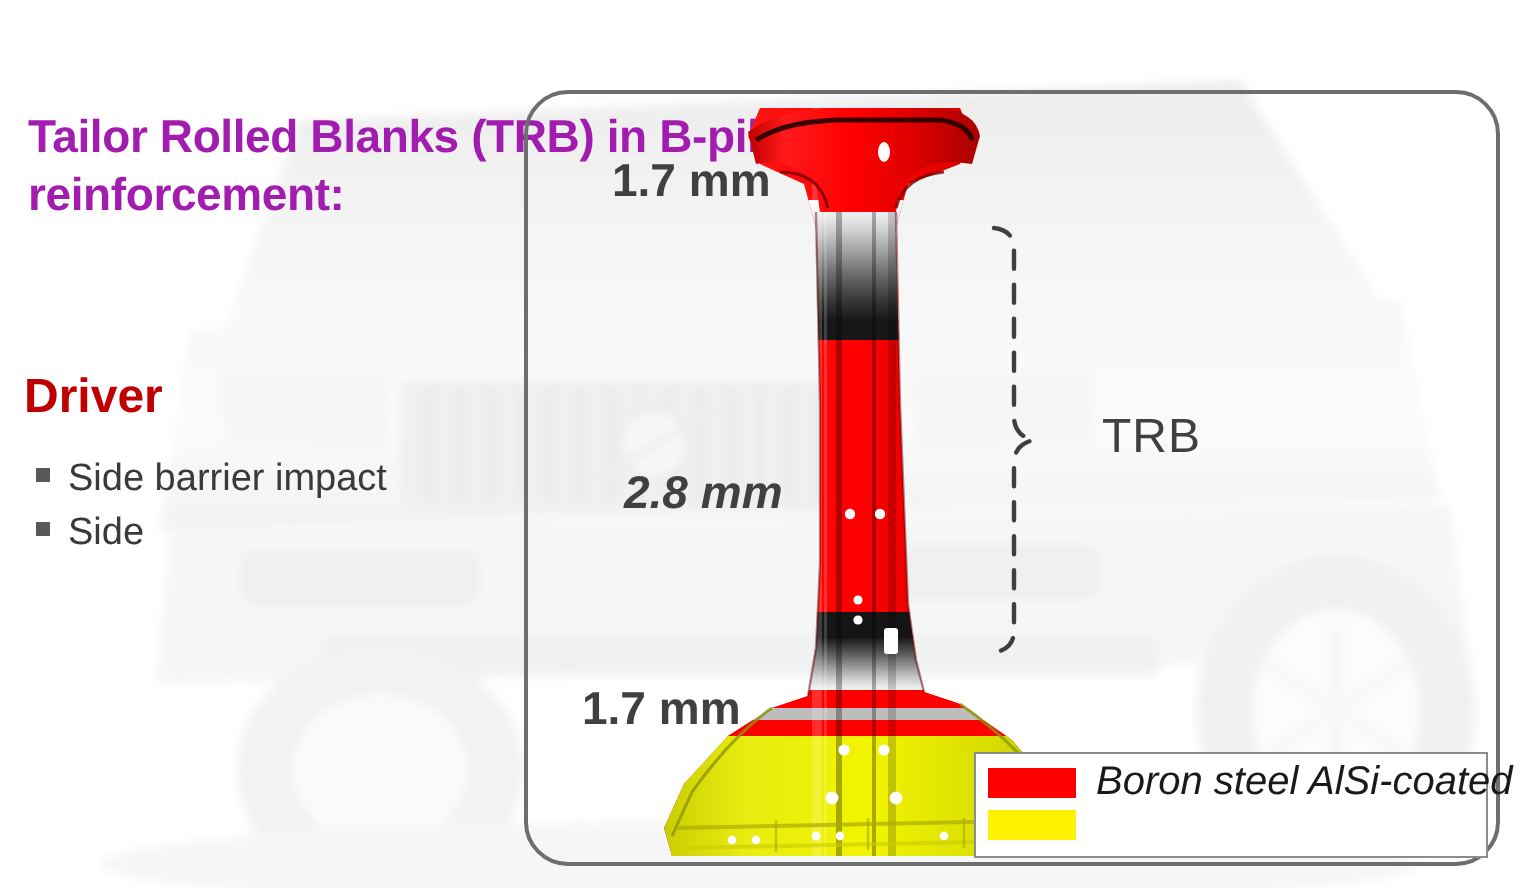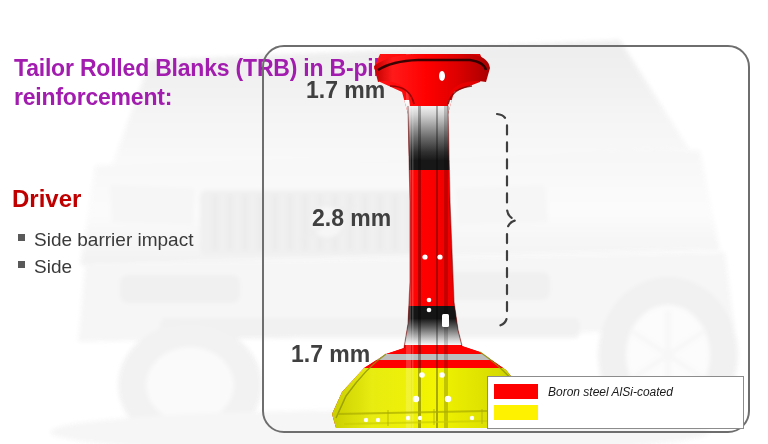--- a/index.html
+++ b/index.html
@@ -90,21 +90,21 @@
 
   
   .mm-label {
     position: absolute;
     color: #404040;
     font-size: 23px;
     font-weight: bold;
     white-space: nowrap;
   }
   #mm-top    { left: 306px; top: 77px; }
-  #mm-mid    { left: 312px; top: 205px; }
+  #mm-mid    { left: 312px; top: 233px; font-style: italic; }
   #mm-bottom { left: 291px; top: 341px; }
 
   
   #trb-brace {
     position: absolute;
     left: 494px;
     top: 112px;
     width: 26px;
     height: 216px;
   }
@@ -143,21 +143,21 @@
     align-items: center;
     height: 21px;
   }
   .legend-swatch {
     width: 44px;
     height: 15px;
     flex: 0 0 auto;
     margin-right: 10px;
   }
   .legend-text {
-    font-size: 12px;
+    font-size: 20px;
     font-style: italic;
     color: #1A1A1A;
     white-space: nowrap;
   }
 </style>
 </head>
 <body>
 
 <div id="slide">
 
@@ -371,20 +371,21 @@
   <div class="mm-label" id="mm-top">1.7 mm</div>
   <div class="mm-label" id="mm-mid">2.8 mm</div>
   <div class="mm-label" id="mm-bottom">1.7 mm</div>
 
   <svg id="trb-brace" viewBox="0 0 26 216" preserveAspectRatio="none" aria-hidden="true">
     <g fill="none" stroke="#3F3F3F" stroke-width="2.2" stroke-dasharray="9 8" stroke-linecap="round">
       <path d="M3 2 Q13 3 13 13 L13 96 Q13 106 23 108
                Q13 110 13 120 L13 203 Q13 213 3 214"></path>
     </g>
   </svg>
+  <div id="trb-label">TRB</div>
 
   <div id="legend">
     <div class="legend-row">
       <span class="legend-swatch" style="background:#FF0000"></span>
       <span class="legend-text">Boron steel AlSi-coated</span>
     </div>
     <div class="legend-row">
       <span class="legend-swatch" style="background:#FFF200"></span>
     </div>
   </div>

